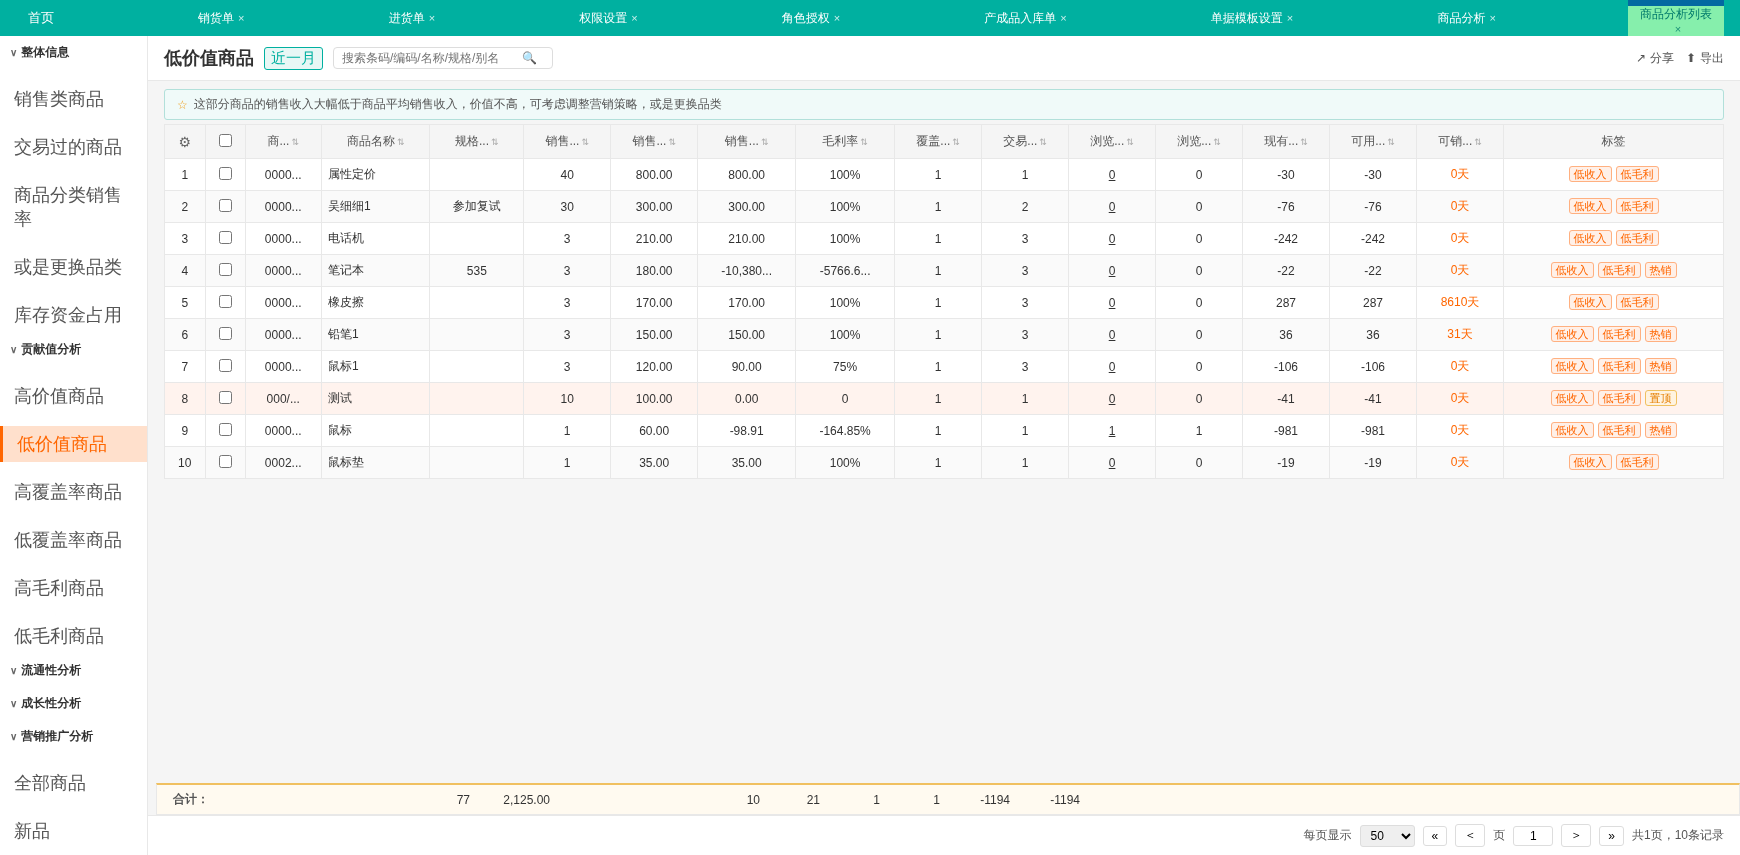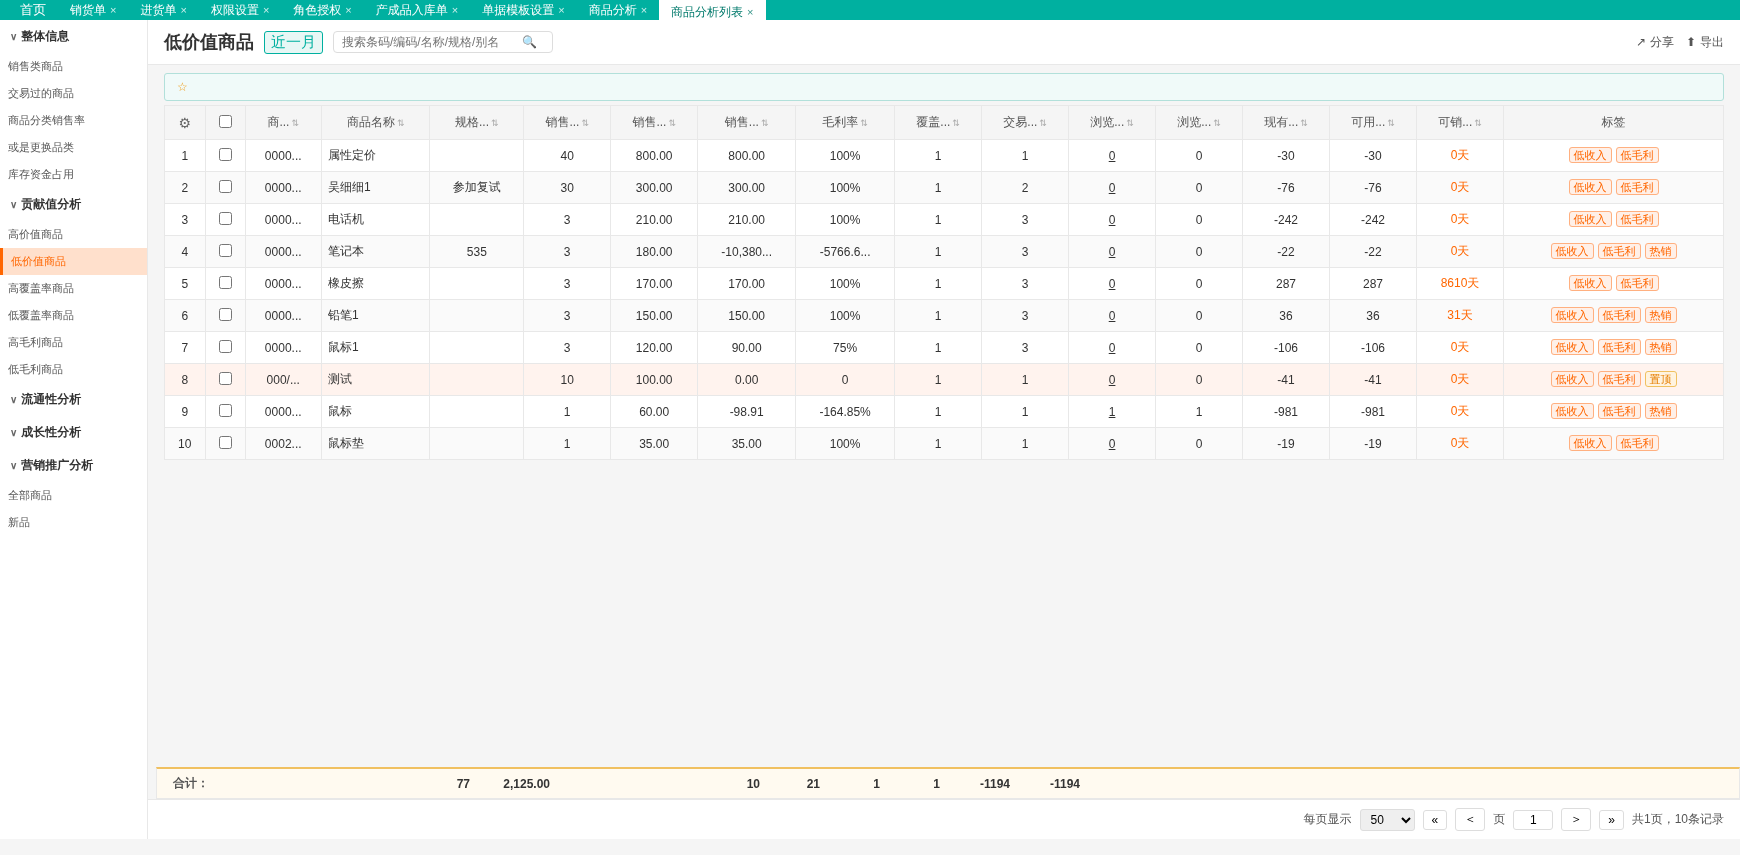--- a/index.html
+++ b/index.html
@@ -3,35 +3,36 @@
   <meta charset="utf-8">
   <style>
     * { box-sizing: border-box; margin: 0; padding: 0; font-family: 'Microsoft YaHei', Arial, sans-serif; font-size: 12px; }
     body { background: #f5f5f5; overflow: hidden; }
 
     
     .top-nav {
       background: #00b0a0;
       display: flex;
       align-items: center;
-      height: 20px;
-      padding: 0 8px;
+      height: 36px;
+      padding: 0 16px;
       color: #fff;
+      justify-content: space-between;
     }
     .top-nav .nav-item {
       padding: 0 12px;
       height: 36px;
       display: flex;
       align-items: center;
       cursor: pointer;
       white-space: nowrap;
       color: #fff;
       font-size: 13px;
     }
-    .top-nav .nav-item.active { background: #ffffff; color: #00796b; border-top: 4px solid #0369a1; }
+    .top-nav .nav-item.active { background: #86efac; color: #00796b; border-top: 6px solid #0369a1; flex-direction: column; }
     .nav-close { margin-left: 4px; font-size: 11px; opacity: 0.8; }
 
     
     .main-layout {
       display: flex;
       height: calc(100vh - 36px);
     }
 
     
     .sidebar {
@@ -45,24 +46,25 @@
       display: flex;
       align-items: center;
       padding: 8px 10px;
       color: #333;
       font-weight: bold;
       font-size: 12px;
       cursor: pointer;
     }
     .sidebar-section-title .arrow { margin-right: 4px; color: #666; font-size: 10px; }
     .sidebar-item {
-      padding: 6px 8px;
+      padding: 6px 14px;
       color: #555;
       cursor: pointer;
-      font-size: 11px;
+      font-size: 18px;
+      margin-top: 12px;
     }
     .sidebar-item.active { background: #ffe0cc; color: #ff6600; border-left: 3px solid #ff6600; }
 
     
     .content-area {
       flex: 1;
       display: flex;
       flex-direction: column;
       overflow: hidden;
     }
@@ -207,21 +209,21 @@
       padding: 6px 16px;
       gap: 0;
       font-size: 12px;
       margin-left: 8px;
     }
     .footer-label { color: #555; font-weight: bold; padding-right: 10px; }
     .footer-cell {
       text-align: right;
       padding: 0 6px;
       color: #333;
-      font-weight: bold;
+      font-weight: normal;
     }
 
     
     .pagination {
       display: flex;
       align-items: center;
       justify-content: flex-end;
       padding: 8px 16px;
       background: #fff;
       border-top: 1px solid #e8e8e8;
@@ -353,20 +355,21 @@
         </div>
         <div class="header-btn">
           <span>⬆</span>
           <span>导出</span>
         </div>
       </div>
     </div>
 
     <div class="notice-bar">
       <span class="notice-icon">☆</span>
+      <span>这部分商品的销售收入大幅低于商品平均销售收入，价值不高，可考虑调整营销策略，或是更换品类</span>
     </div>
 
     <div class="table-container">
       <table>
         <thead>
           <tr>
             <th><span class="settings-icon">⚙</span></th>
             <th><input type="checkbox" style=""></th>
             <th>商...<span class="sort-icon">⇅</span></th>
             <th>商品名称<span class="sort-icon">⇅</span></th>

